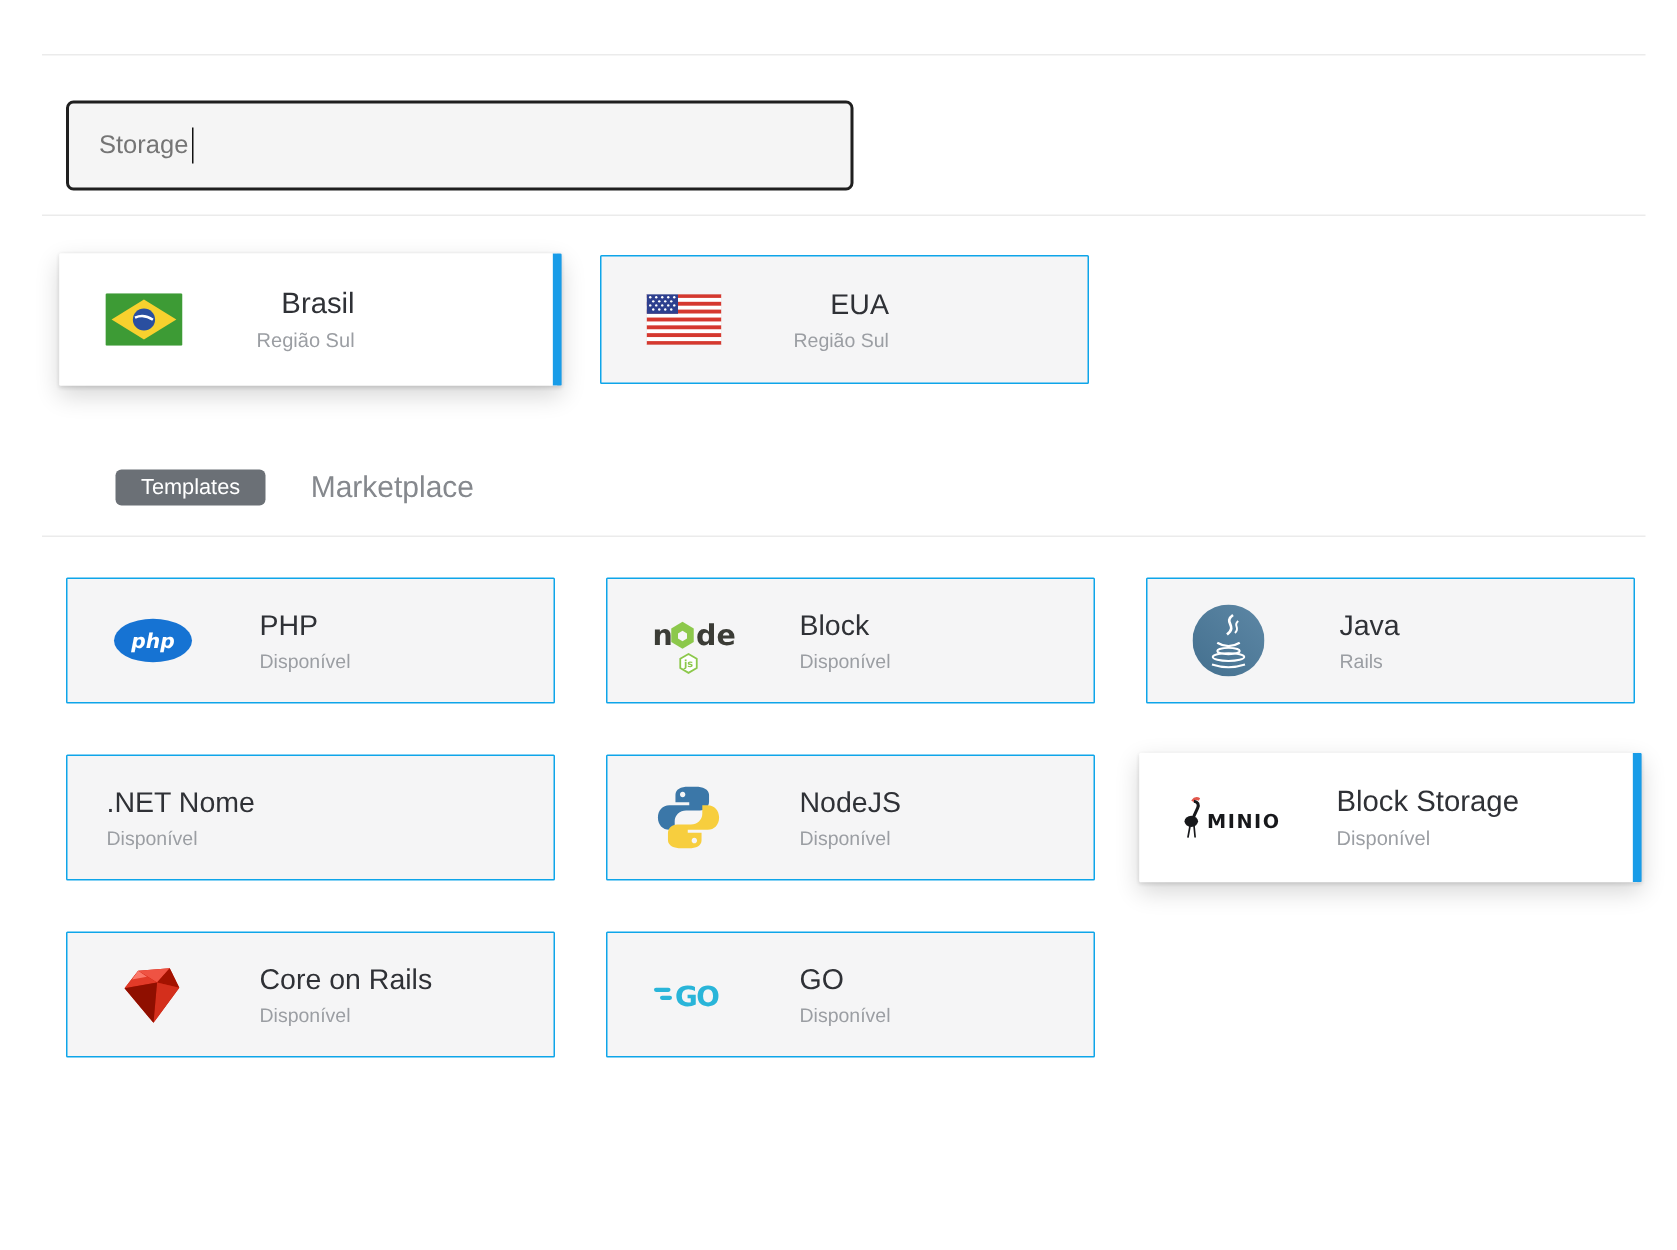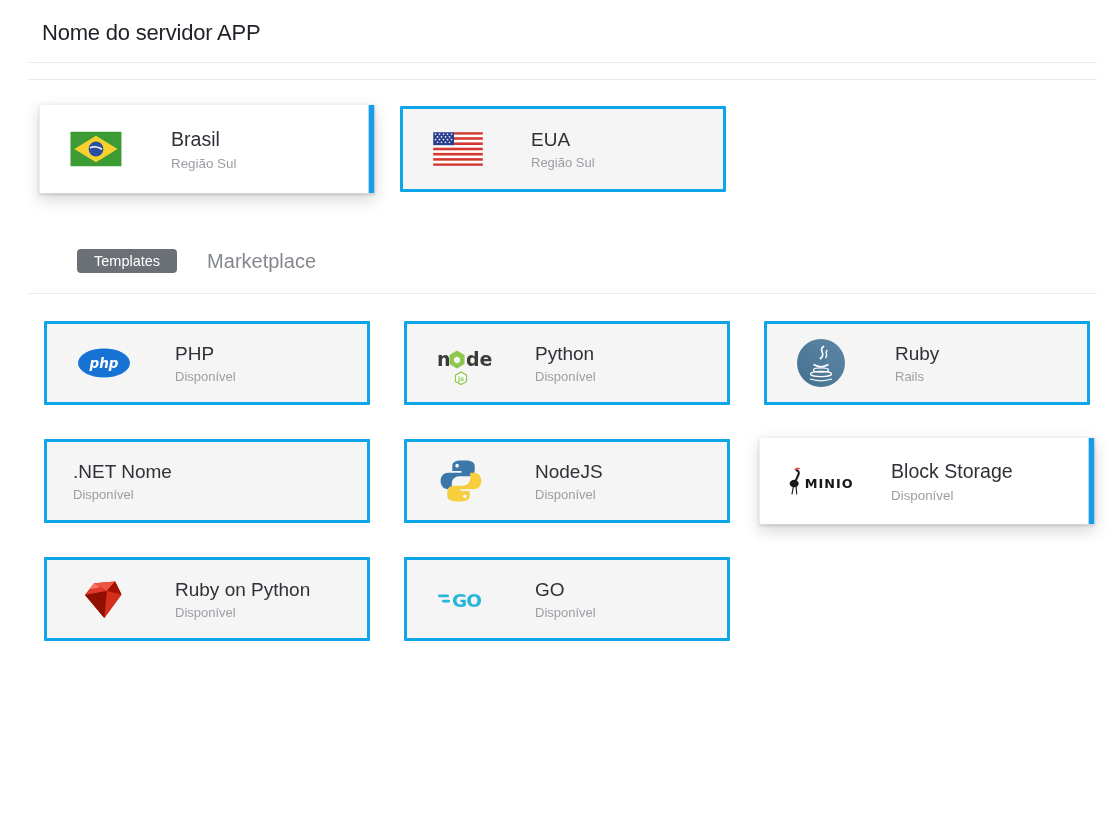--- a/index.html
+++ b/index.html
@@ -19,26 +19,26 @@
     box-sizing:border-box;margin:30px 0 0 16px;width:525px;height:60px;
     border:2px solid #1f1f1f;border-radius:5px;background:#f5f5f5;
     display:flex;align-items:center;padding-left:20px;cursor:text;
   }
   .name-input .val{font-size:17px;color:#757575;}
   .caret{display:inline-block;width:1.5px;height:24px;background:#111;margin-left:2px;
     animation:blink 1s steps(1) infinite;}
   @keyframes blink{50%{opacity:0;}}
   .mt-head2{margin-top:62px;}
   
-  .region-grid{margin:26px 0 0 16px;display:grid;grid-template-columns:326px 326px;gap:30px;}
+  .region-grid{margin:26px 0 0 16px;display:grid;grid-template-columns:326px 326px;gap:30px;text-align:right;}
   .app-grid{margin:27px 0 0 16px;display:grid;grid-template-columns:326px 326px 326px;
     column-gap:30px;row-gap:29px;gap:34px;}
   .opt-card{
     box-sizing:border-box;height:86px;display:flex;align-items:center;
-    background:#f5f5f6;border:3px solid #0ea5e9;border-radius:1px;
+    background:#f5f5f6;border:1px solid #0ea5e9;border-radius:1px;
     padding-left:26px;cursor:pointer;position:relative;
   }
   .app-grid .opt-card{height:84px;}
   .opt-card.sel{
     background:#ffffff;border:none;border-right:6px solid var(--accent,#189CE8);
     box-shadow:0 1px 3px rgba(0,0,0,.14),0 6px 16px rgba(0,0,0,.16);
     transform:scale(1.028);z-index:2;
   }
   .icon-wrap{width:102px;display:flex;align-items:center;flex-shrink:0;}
   .icon-wrap .ic{margin-left:4px;}
@@ -55,23 +55,26 @@
   }
   .tab-link{margin-left:30px;font-size:20px;color:#85888d;cursor:pointer;}
   svg{display:block;}
   .last-divider{margin-top:13px;}
 </style>
 </head>
 <body>
 
 <div class="page">
 
-  <h2 class="sec-title">Nome do servidor APP</h2>
   <hr class="divider">
 
+  <div class="name-input">
+    <span class="val">Storage</span>
+      <span class="caret"></span>
+  </div>
 
   <hr class="divider">
 
   <div class="region-grid">
 
     <div class="opt-card sel">
       <span class="icon-wrap">
         <svg class="ic" width="50" height="34" viewBox="0 0 50 34">
           <rect width="50" height="34" rx="1" fill="#3d9b35"></rect>
           <polygon points="25,4 46,17 25,30 4,17" fill="#f8d12e"></polygon>
@@ -155,21 +158,21 @@
         <svg class="ic" width="56" height="46" viewBox="0 0 56 46">
           <text x="0" y="26" font-family="DejaVu Sans, sans-serif" font-size="19" font-weight="bold" fill="#3b3c36">n</text>
           <polygon points="20,10.5 27.5,15 27.5,24 20,28.5 12.5,24 12.5,15" fill="#8cc84b"></polygon>
           <polygon points="20,16.5 23,18.3 23,21.7 20,23.5 17,21.7 17,18.3" fill="#f5f5f6"></polygon>
           <text x="29" y="26" font-family="DejaVu Sans, sans-serif" font-size="19" font-weight="bold" fill="#3b3c36">de</text>
           <polygon points="24,32 29.5,35.2 29.5,41.4 24,44.6 18.5,41.4 18.5,35.2" fill="#ffffff" stroke="#8cc84b" stroke-width="1.2"></polygon>
           <text x="24" y="40.8" text-anchor="middle" font-family="DejaVu Sans, sans-serif" font-size="6.5" font-weight="bold" fill="#8cc84b">js</text>
         </svg>
       </span>
       <span class="card-text">
-        <span class="card-title">Python</span>
+        <span class="card-title">Block</span>
         <span class="card-sub">Disponível</span>
       </span>
     </div>
 
     <div class="opt-card">
       <span class="icon-wrap">
         <svg class="ic" width="48" height="48" viewBox="0 0 48 48">
           <defs>
             <linearGradient id="jg" x1="0" y1="1" x2="1" y2="0">
               <stop offset="0" stop-color="#44708f"></stop>
@@ -179,21 +182,21 @@
           <circle cx="24" cy="24" r="24" fill="url(#jg)"></circle>
           <path d="M27 7 c-7 5 3.5 7 -4 13" stroke="#ffffff" stroke-width="1.8" fill="none"></path>
           <path d="M30.5 11 c-4 3 1.8 4.5 -2.2 8" stroke="#ffffff" stroke-width="1.3" fill="none"></path>
           <path d="M16.5 25.5 q7.5 4.5 15 0" stroke="#ffffff" stroke-width="1.5" fill="none"></path>
           <ellipse cx="24" cy="31" rx="7.5" ry="2.1" stroke="#ffffff" stroke-width="1.3" fill="none"></ellipse>
           <ellipse cx="24" cy="35" rx="10.5" ry="2.6" stroke="#ffffff" stroke-width="1.3" fill="none"></ellipse>
           <path d="M13 40 q11 3.6 22 0" stroke="#ffffff" stroke-width="1.3" fill="none"></path>
         </svg>
       </span>
       <span class="card-text">
-        <span class="card-title">Ruby</span>
+        <span class="card-title">Java</span>
         <span class="card-sub">Rails</span>
       </span>
     </div>
 
     <div class="opt-card">
       <span class="card-text">
         <span class="card-title">.NET Nome</span>
         <span class="card-sub">Disponível</span>
       </span>
     </div>
@@ -235,21 +238,21 @@
             <polygon points="19,7 30,17 40,9" fill="#ef5343"></polygon>
             <polygon points="8,17 30,17 19,7" fill="#e23a28"></polygon>
             <polygon points="44,23 30,17 40,9" fill="#a31200"></polygon>
             <polygon points="23,43 30,17 44,23" fill="#d42f1c"></polygon>
             <polygon points="8,17 23,43 30,17" fill="#8f0f00"></polygon>
             <polygon points="14,12 24,12 19,7" fill="#ff8577" opacity="0.85"></polygon>
           </g>
         </svg>
       </span>
       <span class="card-text">
-        <span class="card-title">Ruby on Python</span>
+        <span class="card-title">Core on Rails</span>
         <span class="card-sub">Disponível</span>
       </span>
     </div>
 
     <div class="opt-card">
       <span class="icon-wrap">
         <svg class="ic" width="54" height="36" viewBox="0 0 54 36">
           <rect x="1" y="13.5" width="11" height="2.8" rx="1.4" fill="#29b5d9"></rect>
           <rect x="5" y="18.8" width="8" height="2.8" rx="1.4" fill="#29b5d9"></rect>
           <text x="15" y="25.5" font-family="DejaVu Sans, sans-serif" font-size="18.5" font-weight="bold" letter-spacing="-1" fill="#29b5d9">GO</text>

